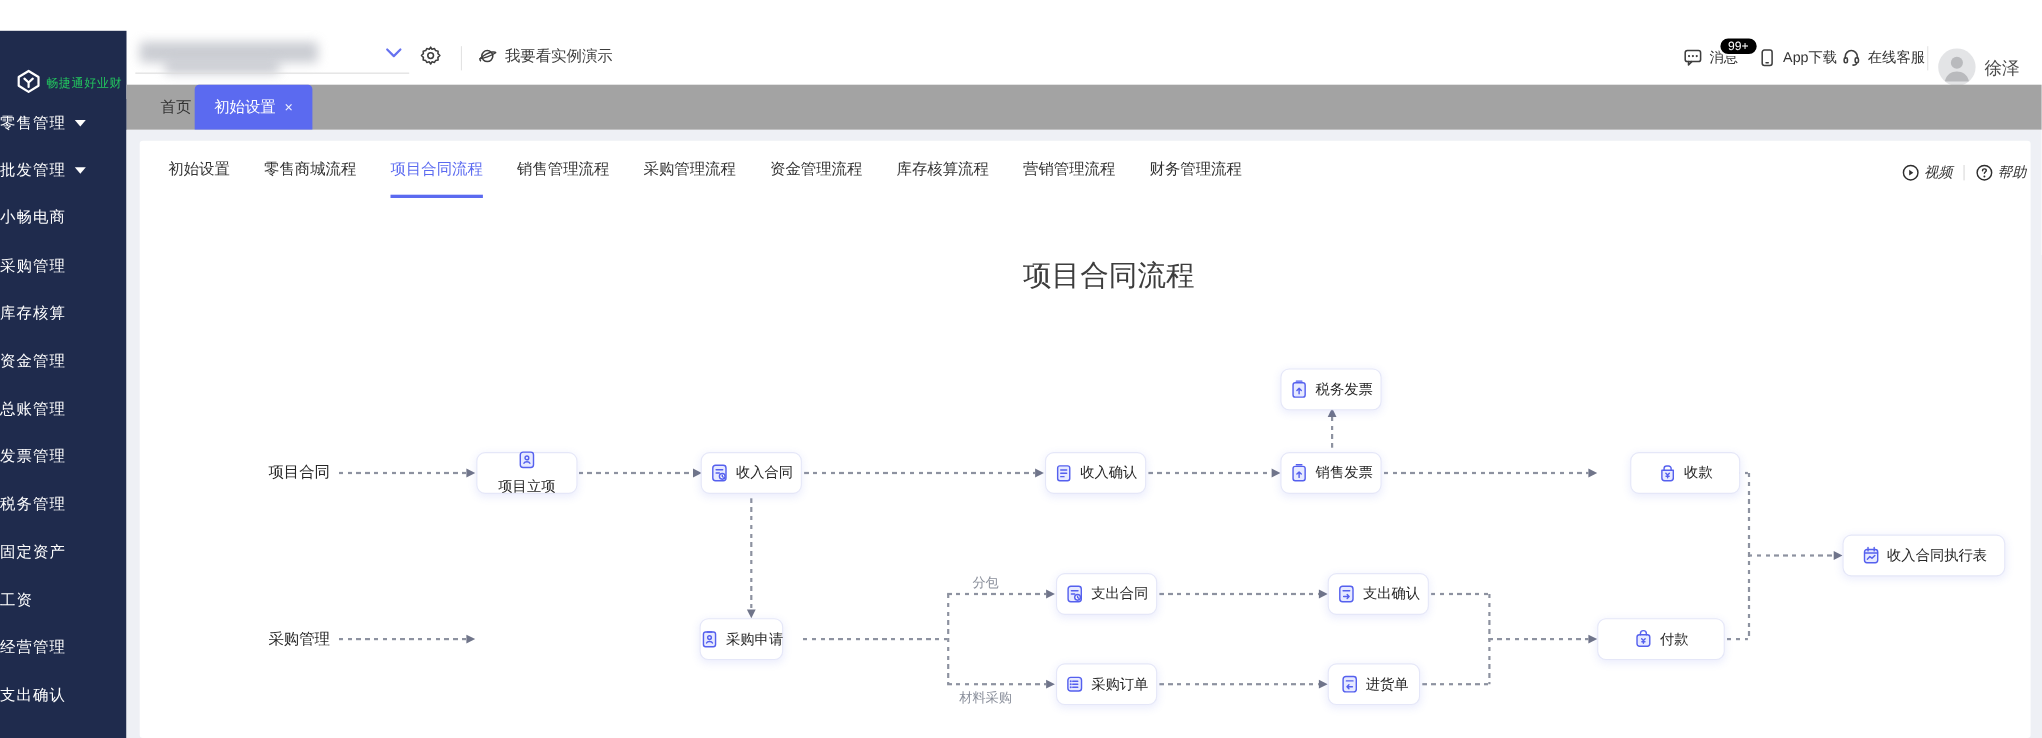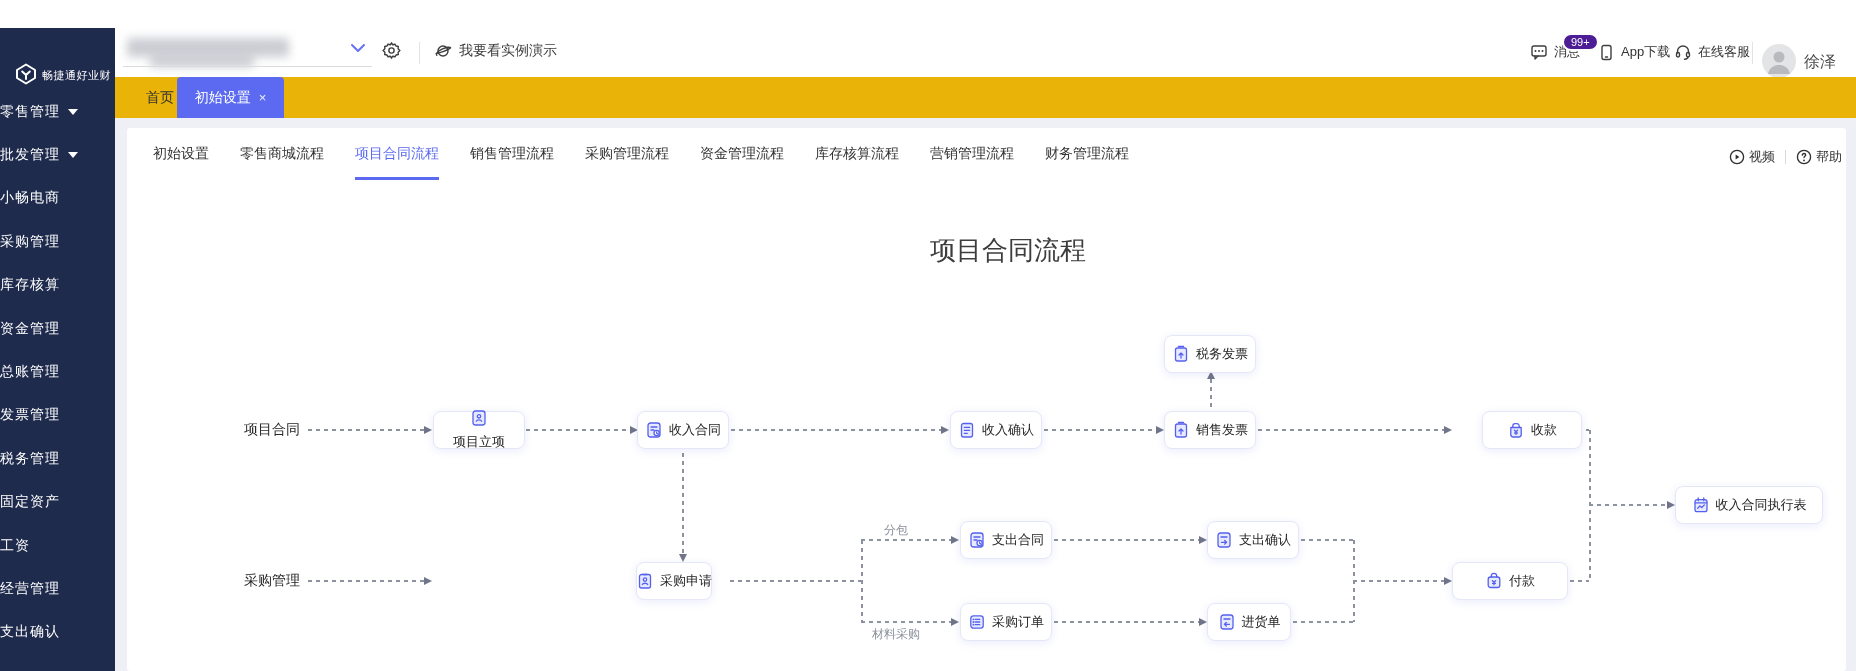--- a/index.html
+++ b/index.html
@@ -1,40 +1,40 @@
 <!DOCTYPE html>
 <html><head>
 <meta charset="utf-8">
 <style>
   * { margin:0; padding:0; box-sizing:border-box; }
   html,body { width:1856px; height:671px; overflow:hidden; background:#fff;
     font-family:"Liberation Sans","DejaVu Sans",sans-serif; }
 
   
   #topbar { position:absolute; left:0; top:0; width:1856px; height:77px; background:#fff; }
-  #logo-block { position:absolute; left:0; top:28px; width:115px; height:62px; background:#1f2b4d; color:#ffffff; }
+  #logo-block { position:absolute; left:0; top:28px; width:115px; height:62px; background:#1f2b4d; color:#22c55e; }
   #logo-mark { position:absolute; left:14px; top:34px; }
   #brand-name { position:absolute; left:42px; top:40px; font-size:11px; letter-spacing:.5px; white-space:nowrap; }
   #brand-edition { position:absolute; left:28px; top:62px; font-size:12px; }
   .blurbox { position:absolute; background:#b9bcc4; filter:blur(5px); opacity:.75; border-radius:3px; }
   #org-underline { position:absolute; left:123px; top:66px; width:249px; height:1px; background:#dcdcdc; }
   .tb-ic { display:inline-flex; align-items:center; justify-content:center; }
   #org-caret { position:absolute; left:350px; top:42px; }
   #gear { position:absolute; left:382px; top:41px; cursor:pointer; }
   .vdiv { position:absolute; width:1px; height:22px; background:#e3e3e3; top:42px; }
   #demo-link { position:absolute; left:434px; top:42px; display:flex; align-items:center; gap:7px;
     font-size:14px; color:#3c3c3c; cursor:pointer; }
   .tb-right { position:absolute; top:43px; display:flex; align-items:center; gap:6px; font-size:13px; color:#333; cursor:pointer; }
-  #msg-badge { position:absolute; left:1562px; top:33px; background:#4c1d95; color:#fff; font-size:11px;
+  #msg-badge { position:absolute; left:1562px; top:33px; background:#000000; color:#fff; font-size:11px;
     padding:1px 7px; border-radius:9px; border:2px solid #fff; z-index:3; }
   #avatar { position:absolute; left:1762px; top:44px; width:34px; height:34px; border-radius:50%; background:#e3e4e6; overflow:hidden; }
   #user-name { position:absolute; left:1804px; top:52px; font-size:16px; color:#4a4a4a; white-space:nowrap; }
 
   
-  #tabrow { position:absolute; left:115px; top:77px; right:0; height:41px; background:#eab308; }
+  #tabrow { position:absolute; left:115px; top:77px; right:0; height:41px; background:#a3a3a3; }
   #tab-home { position:absolute; left:15px; top:0; height:41px; display:flex; align-items:center;
     padding:0 16px; font-size:14px; color:#333; cursor:pointer; }
   #tab-active { position:absolute; left:62px; top:0; width:107px; height:41px; background:#5b6af0;
     border-radius:4px 4px 0 0; color:#fff; font-size:14px; display:flex; align-items:center; justify-content:center; gap:8px; cursor:pointer; }
   #tab-close { font-size:13px; opacity:.9; cursor:pointer; }
 
   
   #sidebar { position:absolute; left:0; top:90px; width:115px; height:581px; background:#1f2b4d; }
   .side-item { height:43.4px; display:flex; align-items:center; gap:8px;
     color:#fff; font-size:14px; letter-spacing:1px; cursor:pointer; }
@@ -42,21 +42,21 @@
 
   
   #content { position:absolute; left:115px; top:118px; width:1741px; height:553px; background:#eef0f5; }
   #card { position:absolute; left:12px; top:10px; width:1719px; height:543px; background:#fff; border-radius:3px; }
 
   #subtabs { position:absolute; left:26px; top:0; height:52px; display:flex; gap:31px; align-items:flex-end; }
   .subtab { font-size:14px; color:#333; padding-bottom:14px; border-bottom:3px solid transparent; cursor:pointer; white-space:nowrap; }
   .subtab.active { color:#5b6af0; border-bottom-color:#5b6af0; }
   #tab-aux { position:absolute; right:4px; top:20px; display:flex; align-items:center; gap:6px; font-size:13px; color:#333; }
   #tab-aux .sep { width:1px; height:14px; background:#d9d9d9; margin:0 4px; }
-  .aux-item { display:flex; align-items:center; gap:4px; cursor:pointer; }
+  .aux-item { display:flex; align-items:center; gap:4px; cursor:pointer;font-style:italic; }
 
   
   #flow { position:absolute; left:0; top:0; width:100%; height:100%; }
   #flow-title { position:absolute; left:803px; top:105px; font-size:26px; color:#3d3d3d; }
   .lane-label { position:absolute; font-size:14px; color:#262626; white-space:nowrap; }
   .branch-label { position:absolute; font-size:12px; color:#8a8f9b; white-space:nowrap; }
   .fnode { position:absolute; height:38px; background:#fff; border:1px solid #e5e7f8; border-radius:8px;
     box-shadow:0 2px 8px rgba(84,96,232,.12); display:flex; align-items:center; justify-content:center;
     gap:6px; font-size:13px; color:#262626; cursor:pointer; white-space:nowrap;text-align:center; }
   .nicon svg { display:block; stroke:#5560ee; fill:none; stroke-width:1.3; stroke-linecap:round; stroke-linejoin:round; }

